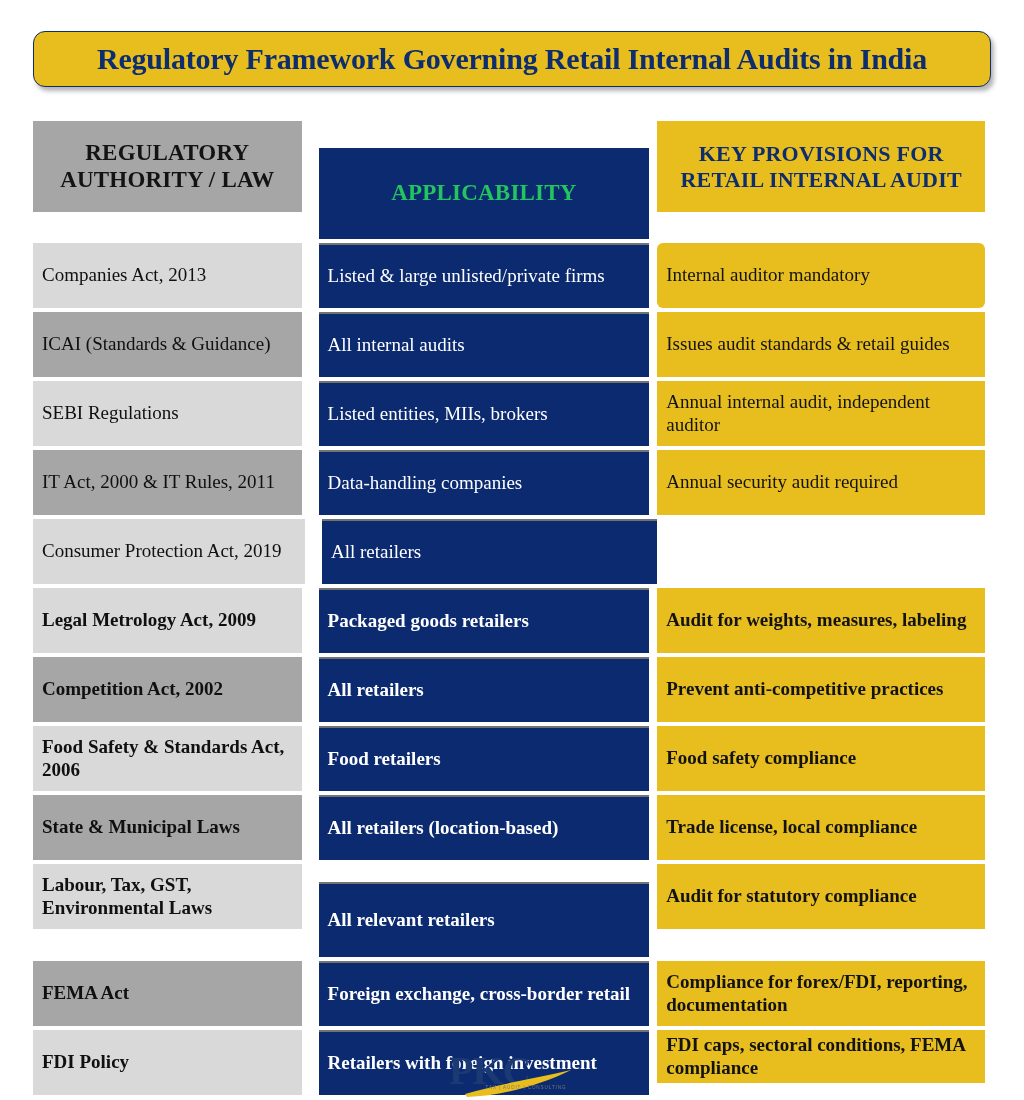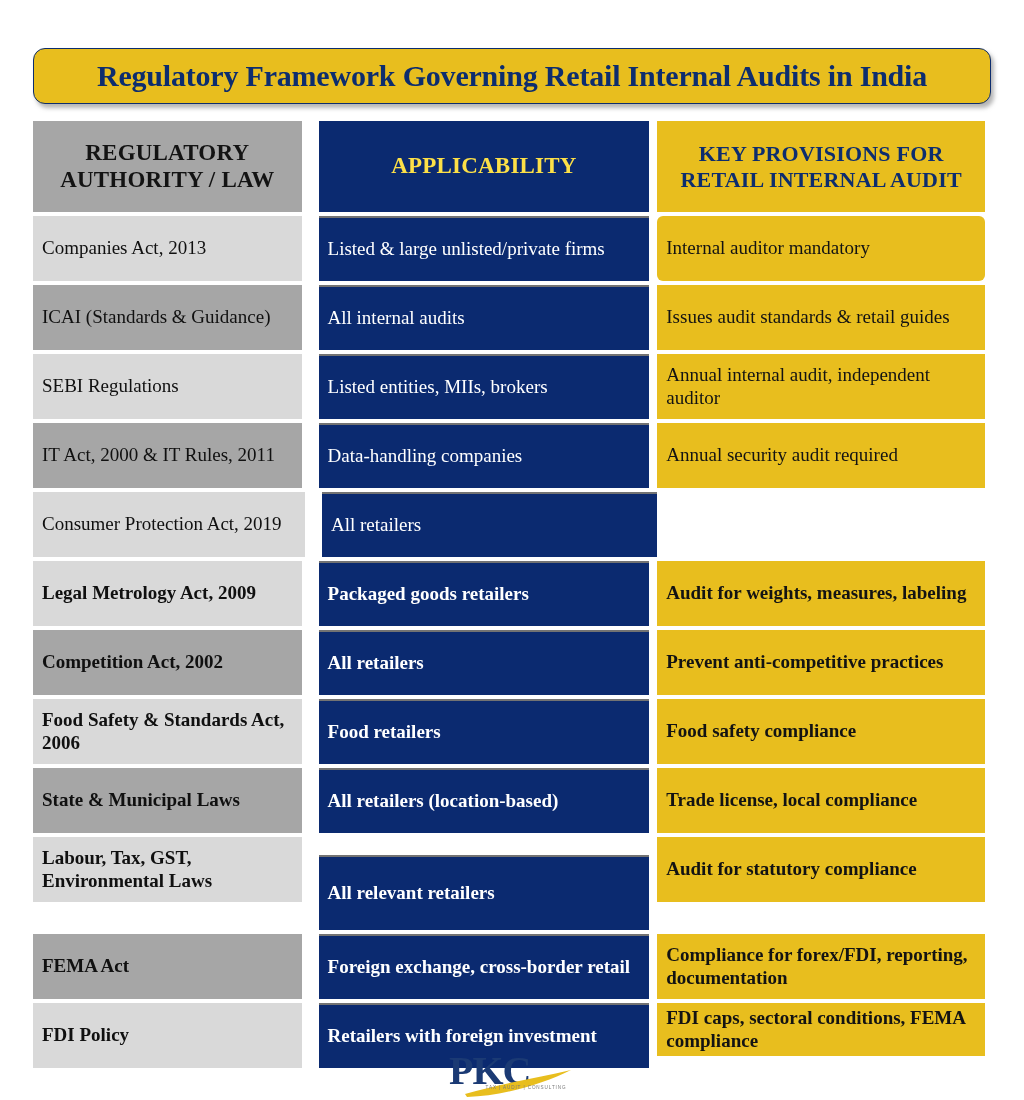--- a/index.html
+++ b/index.html
@@ -12,21 +12,21 @@
     background: #ffffff;
     font-family: "Liberation Serif", "DejaVu Serif", serif;
     overflow: hidden;
     position: relative;
   }
 
   
   #title-banner {
     position: absolute;
     left: 33px;
-    top: 48px;
+    top: 31px;
     width: 958px;
     height: 56px;
     background: #E8BE1E;
     border: 1.5px solid #0d2d6e;
     border-radius: 12px;
     box-shadow: 3px 4px 4px rgba(120,120,120,0.55);
     display: flex;
     align-items: center;
     justify-content: center;
     box-sizing: border-box;
@@ -72,25 +72,26 @@
   .hdr-auth {
     background: #a6a6a6;
     color: #131313;
     font-size: 23px;
     font-weight: bold;
     line-height: 1.14;
     letter-spacing: 0.2px;
   }
   .hdr-applic {
     background: #0b2a70;
-    color: #fde047;
+    color: #22c55e;
     font-size: 23px;
     font-weight: bold;
     line-height: 1.14;
     letter-spacing: 0.2px;
+    margin-top: 27px;
   }
   .hdr-prov {
     background: #E8BE1E;
     color: #0d2d6e;
     font-size: 22px;
     font-weight: bold;
     line-height: 1.14;
     letter-spacing: 0.2px;
   }
   .hrow .c1 { height: 91px; }

